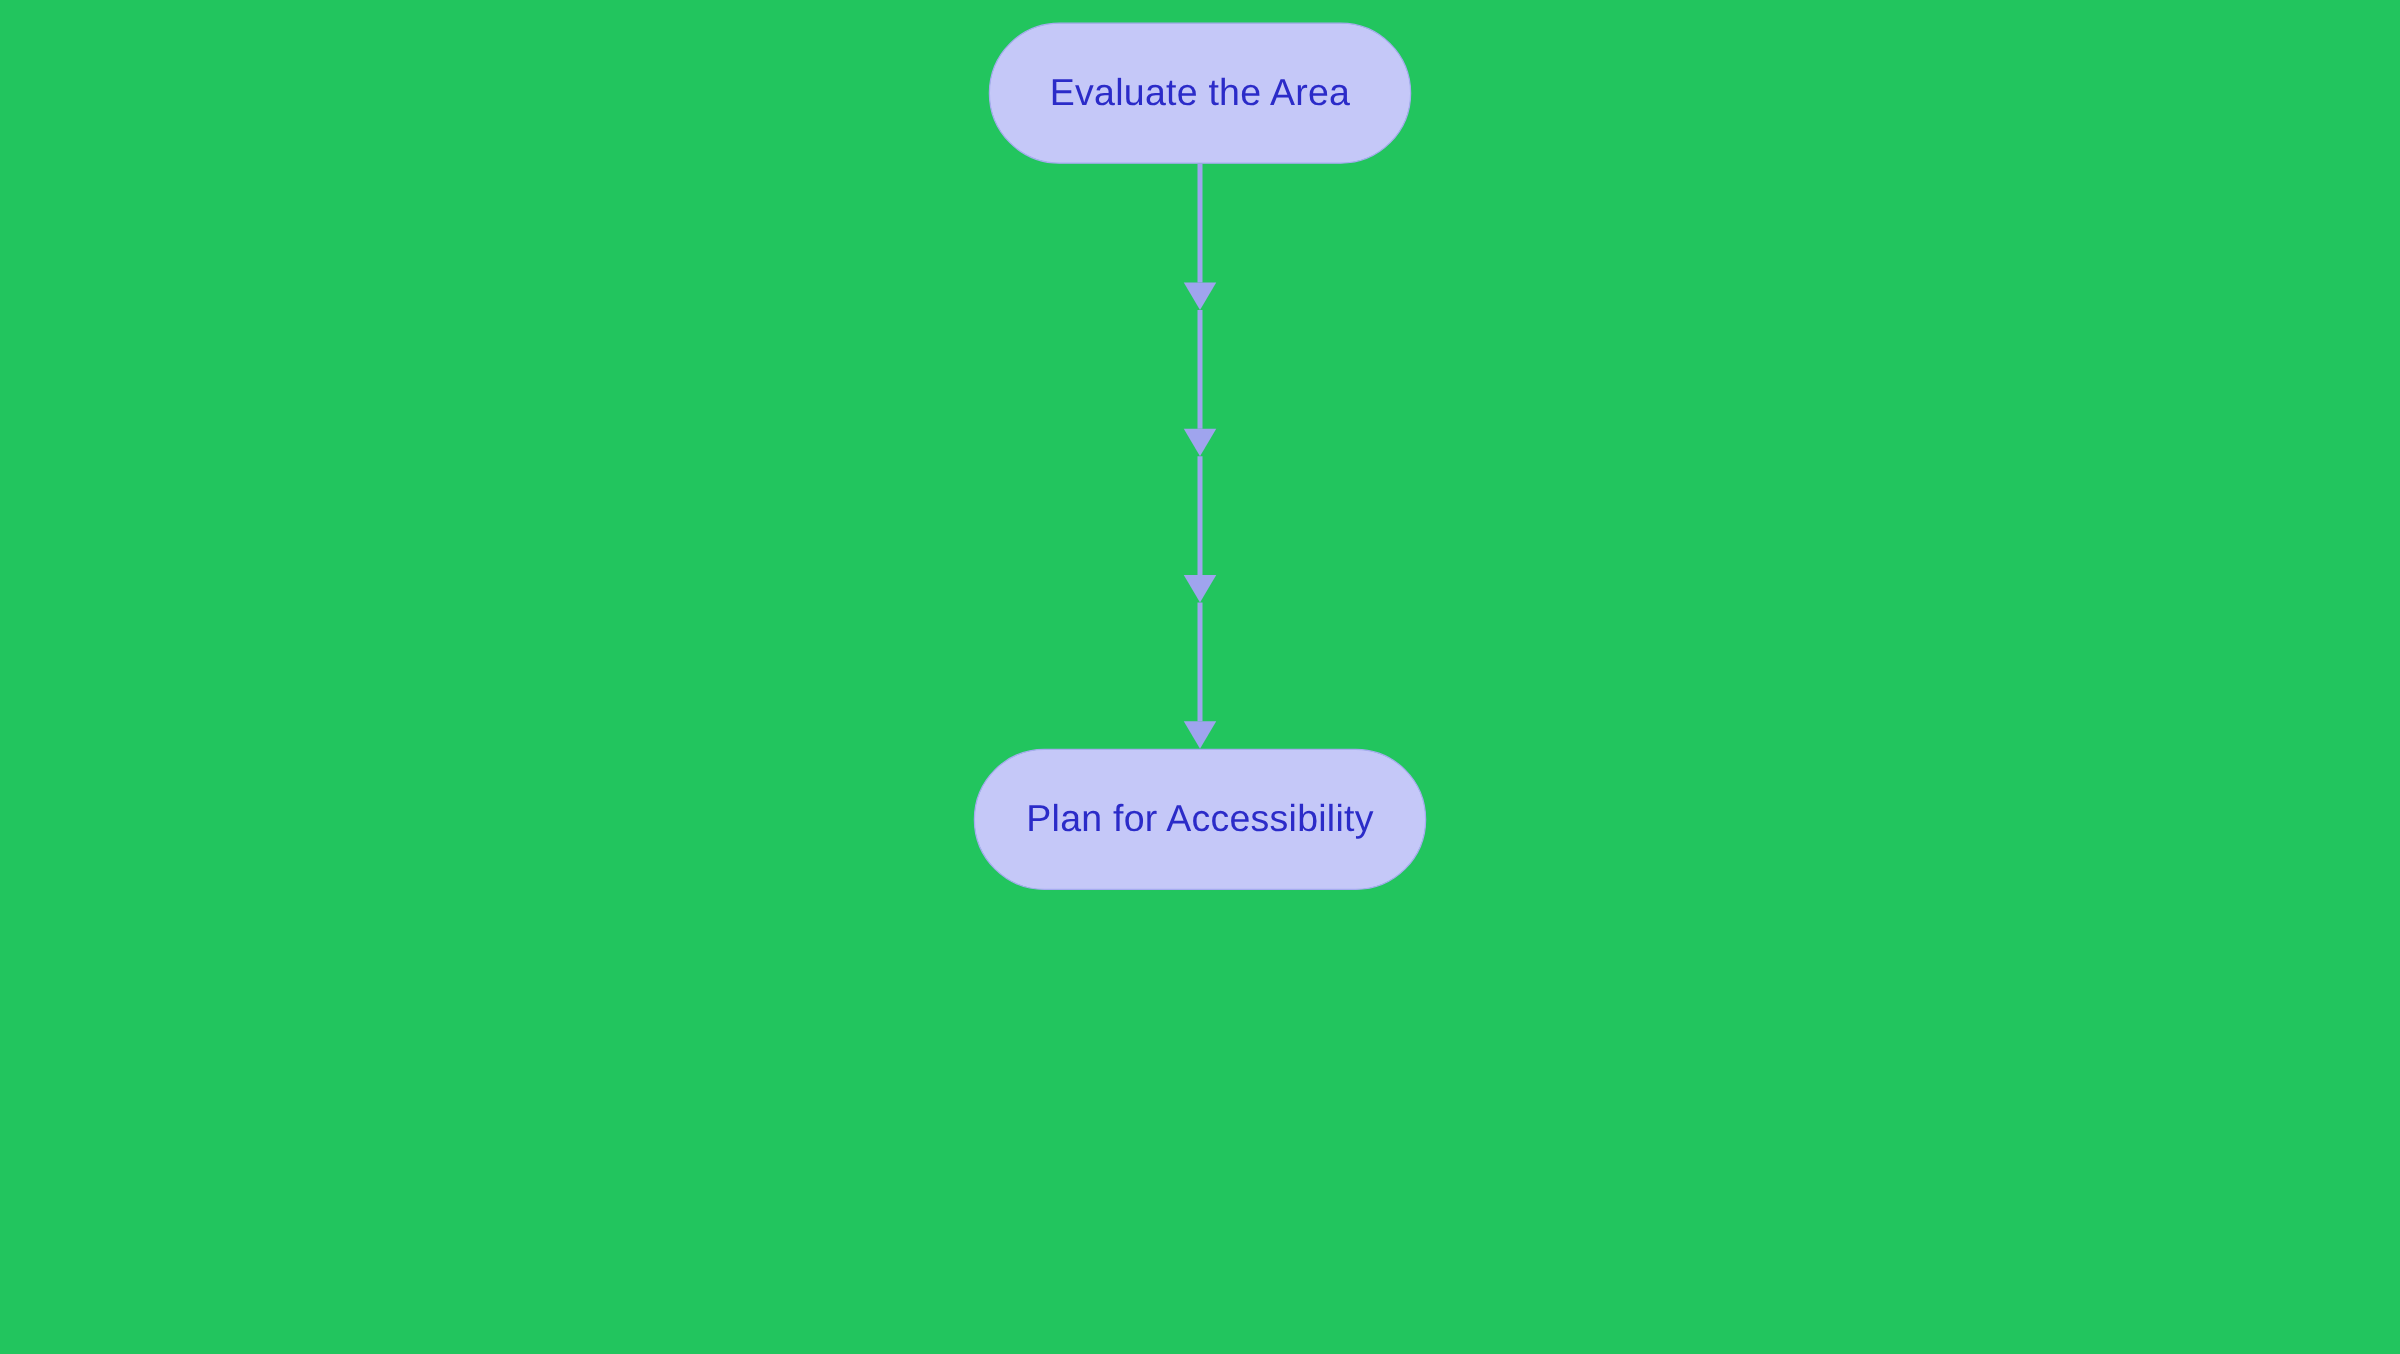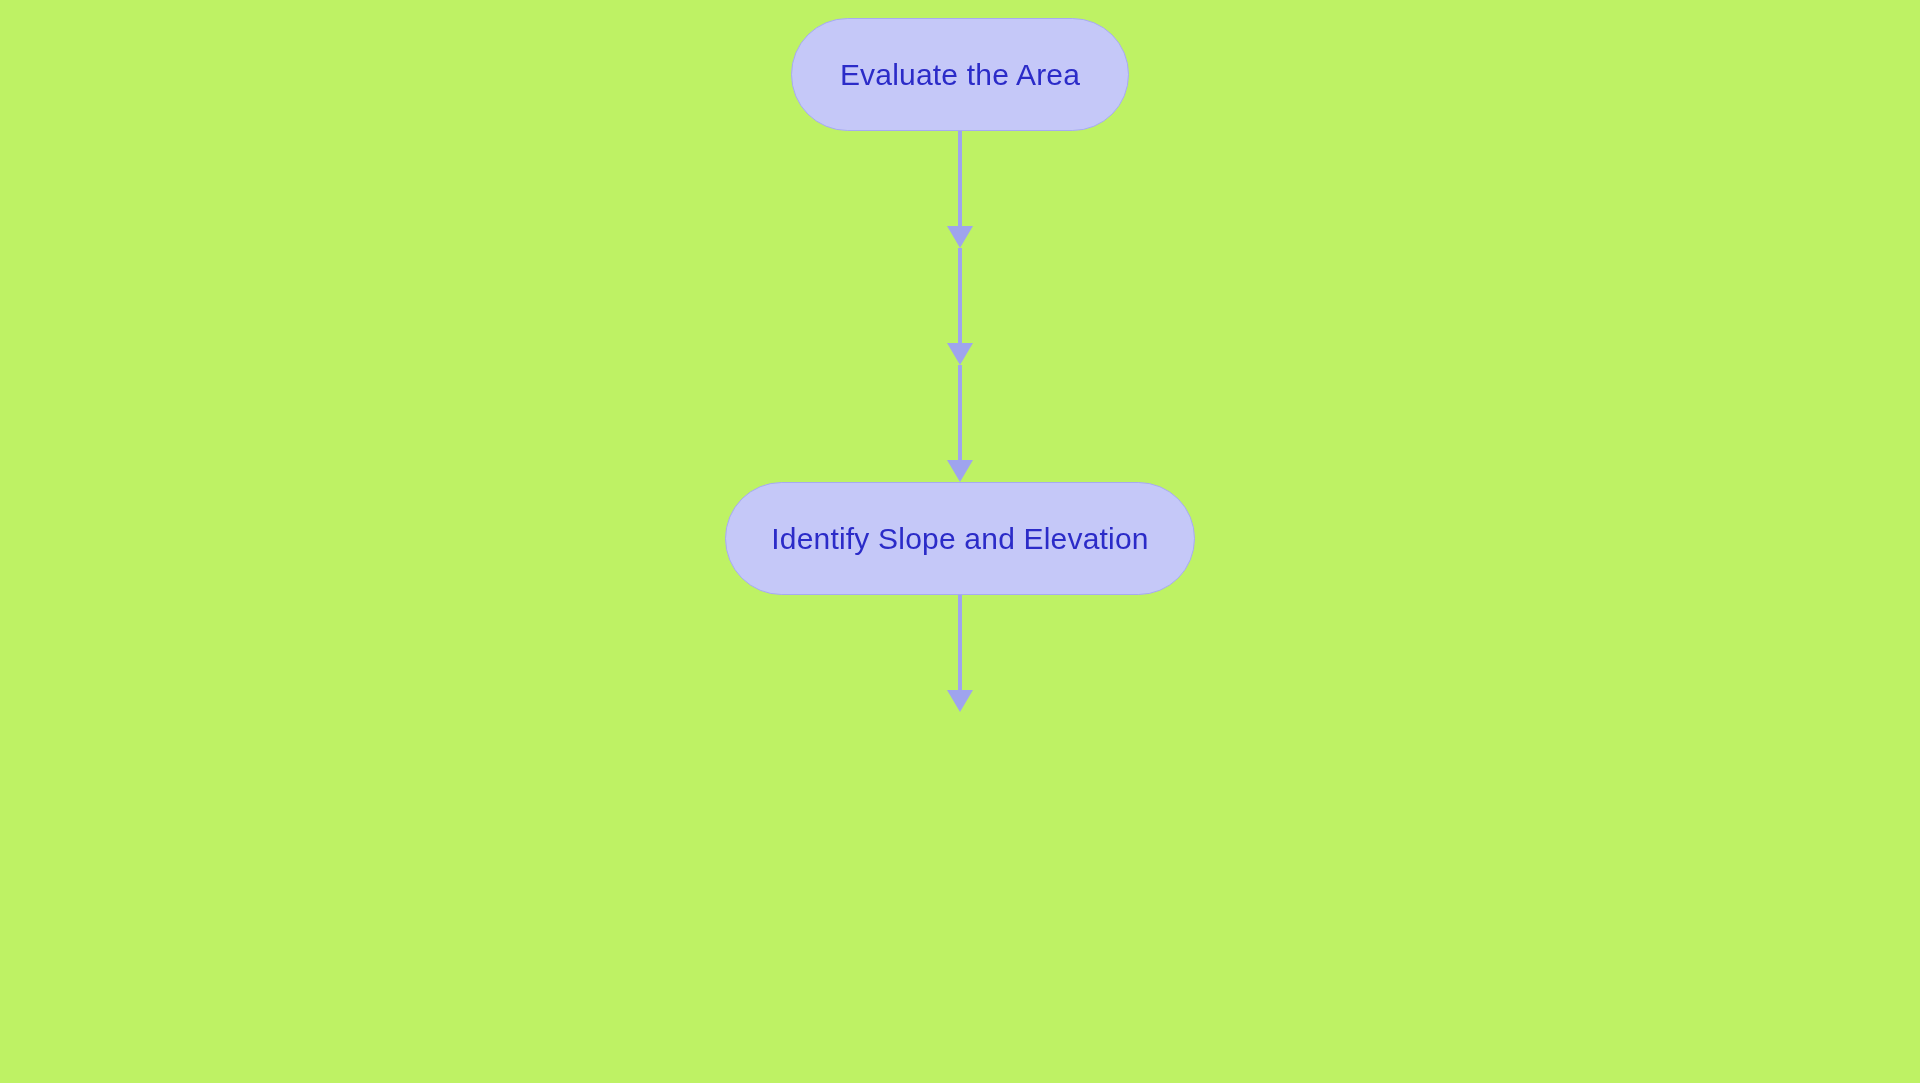--- a/index.html
+++ b/index.html
@@ -11,21 +11,21 @@
   body {
     width: 1920px;
     height: 1083px;
     overflow: hidden;
     font-family: "Liberation Sans", "DejaVu Sans", sans-serif;
   }
   #flow-canvas {
     position: relative;
     width: 1920px;
     height: 1083px;
-    background: #bef264;
+    background: #22c55e;
   }
   .flow-column {
     position: absolute;
     left: 0;
     top: 0;
     width: 1920px;
     height: 1083px;
     display: flex;
     flex-direction: column;
     align-items: center;
@@ -106,24 +106,24 @@
       <div class="connector-line"></div>
       <div class="connector-head"></div>
     </div>
 
 
     <div class="connector">
       <div class="connector-line"></div>
       <div class="connector-head"></div>
     </div>
 
-    <div class="node w3">
-      <span class="node-label">Identify Slope and Elevation</span>
-    </div>
 
     <div class="connector">
       <div class="connector-line"></div>
       <div class="connector-head"></div>
     </div>
 
+    <div class="node w4">
+      <span class="node-label">Plan for Accessibility</span>
+    </div>
 
   </div>
 </div>
 
 </body></html>

